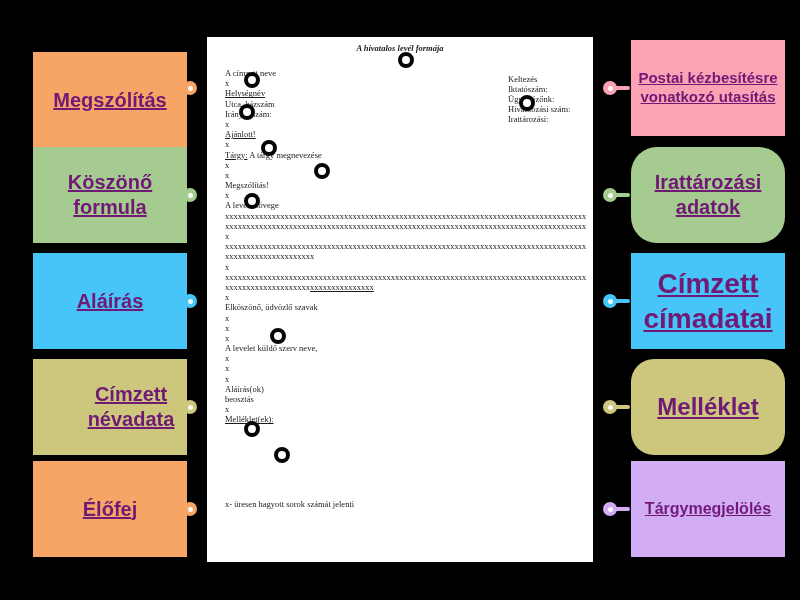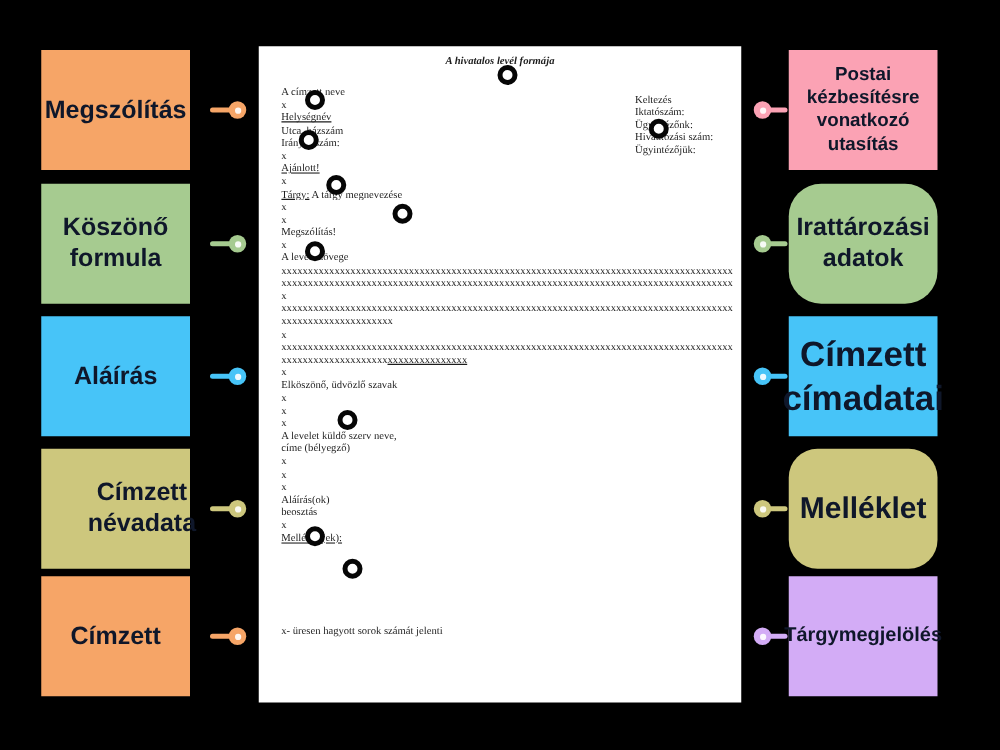--- a/index.html
+++ b/index.html
@@ -20,23 +20,23 @@
   #doc-lines{
     position:absolute;left:18px;top:31px;right:3px;overflow:hidden;
   }
   .doc-line{height:10.2px;line-height:10.2px;font-size:8.5px;white-space:nowrap;overflow:hidden;}
   .doc-line .u{text-decoration:underline;}
   #doc-info{position:absolute;left:301px;top:37px;}
   .info-line{height:10px;line-height:10px;font-size:8.5px;white-space:nowrap;}
   .doc-footer{position:absolute;left:18px;top:462px;font-size:8.5px;}
   
   .label-box{
-    position:absolute;width:119px;height:96px;box-sizing:border-box;padding:4px 6px;
+    position:absolute;width:154px;height:96px;box-sizing:border-box;padding:4px 6px;
     display:flex;align-items:center;justify-content:center;text-align:center;
-    color:#0f172a;font-weight:600;line-height:1.25;cursor:grab;
+    color:#701a75;font-weight:600;line-height:1.25;cursor:grab;text-decoration:underline;
   }
   .stem{position:absolute;height:4px;width:19px;border-radius:2px;}
   .dot{position:absolute;width:14px;height:14px;border-radius:50%;}
   .dot::after{
     content:"";position:absolute;left:50%;top:50%;width:5px;height:5px;margin:-2.5px 0 0 -2.5px;
     border-radius:50%;background:#fff;opacity:.9;
   }
   
   .marker{
     position:absolute;width:8px;height:8px;border:4.5px solid #060606;
@@ -71,64 +71,63 @@
         <div class="doc-line"><span>xxxxxxxxxxxxxxxxxxxxx</span></div>
         <div class="doc-line"><span>x</span></div>
         <div class="doc-line"><span>xxxxxxxxxxxxxxxxxxxxxxxxxxxxxxxxxxxxxxxxxxxxxxxxxxxxxxxxxxxxxxxxxxxxxxxxxxxxxxxxxxxxx</span></div>
         <div class="doc-line"><span>xxxxxxxxxxxxxxxxxxxx</span><span class="u">xxxxxxxxxxxxxxx</span></div>
         <div class="doc-line"><span>x</span></div>
         <div class="doc-line"><span>Elköszönő, üdvözlő szavak</span></div>
         <div class="doc-line"><span>x</span></div>
         <div class="doc-line"><span>x</span></div>
         <div class="doc-line"><span>x</span></div>
         <div class="doc-line"><span>A levelet küldő szerv neve,</span></div>
-        <div class="doc-line"><span>címe (bélyegző)</span></div>
         <div class="doc-line"><span>x</span></div>
         <div class="doc-line"><span>x</span></div>
         <div class="doc-line"><span>x</span></div>
         <div class="doc-line"><span>Aláírás(ok)</span></div>
         <div class="doc-line"><span>beosztás</span></div>
         <div class="doc-line"><span>x</span></div>
         <div class="doc-line"><span class="u">Melléklet(ek):</span></div>
       </div>
     <div id="doc-info">
         <div class="info-line">Keltezés</div>
         <div class="info-line">Iktatószám:</div>
         <div class="info-line">Ügyintézőnk:</div>
         <div class="info-line">Hivatkozási szám:</div>
-        <div class="info-line">Ügyintézőjük:</div>
+        <div class="info-line">Irattározási:</div>
       </div>
     <div class="doc-footer">x- üresen hagyott sorok számát jelenti</div>
   </div>
   <div id="left-labels"></div>
   <div id="right-labels"></div>
 <div class="stem" style="left: 168px; top: 86px; background: rgb(246, 165, 103);"></div>
     <div class="dot" style="left: 183px; top: 81px; background: rgb(246, 165, 103);"></div>
-    <div class="label-box" style="left: 33px; top: 40px; background: rgb(246, 165, 103); font-size: 20px;">
+    <div class="label-box" style="left: 33px; top: 52px; background: rgb(246, 165, 103); font-size: 20px;">
       <span>Megszólítás</span>
     </div>
     <div class="stem" style="left: 168px; top: 193px; background: rgb(166, 203, 144);"></div>
     <div class="dot" style="left: 183px; top: 188px; background: rgb(166, 203, 144);"></div>
     <div class="label-box" style="left: 33px; top: 147px; background: rgb(166, 203, 144); font-size: 20px;">
       <span>Köszönő formula</span>
     </div>
     <div class="stem" style="left: 168px; top: 299px; background: rgb(71, 196, 248);"></div>
     <div class="dot" style="left: 183px; top: 294px; background: rgb(71, 196, 248);"></div>
     <div class="label-box" style="left: 33px; top: 253px; background: rgb(71, 196, 248); font-size: 20px;">
       <span>Aláírás</span>
     </div>
     <div class="stem" style="left: 168px; top: 405px; background: rgb(205, 199, 125);"></div>
     <div class="dot" style="left: 183px; top: 400px; background: rgb(205, 199, 125);"></div>
     <div class="label-box" style="left: 33px; top: 359px; background: rgb(205, 199, 125); font-size: 20px; padding-left: 48px;">
       <span>Címzett névadata</span>
     </div>
     <div class="stem" style="left: 168px; top: 507px; background: rgb(246, 165, 103);"></div>
     <div class="dot" style="left: 183px; top: 502px; background: rgb(246, 165, 103);"></div>
     <div class="label-box" style="left: 33px; top: 461px; background: rgb(246, 165, 103); font-size: 20px;">
-      <span>Címzett</span>
+      <span>Élőfej</span>
     </div>
     <div class="stem" style="left: 611px; top: 86px; background: rgb(251, 162, 180);"></div>
     <div class="dot" style="left: 603px; top: 81px; background: rgb(251, 162, 180);"></div>
     <div class="label-box" style="left: 631px; top: 40px; background: rgb(251, 162, 180); font-size: 15px;">
       <span>Postai kézbesítésre vonatkozó utasítás</span>
     </div>
     <div class="stem" style="left: 611px; top: 193px; background: rgb(166, 203, 144);"></div>
     <div class="dot" style="left: 603px; top: 188px; background: rgb(166, 203, 144);"></div>
     <div class="label-box" style="left: 631px; top: 147px; background: rgb(166, 203, 144); font-size: 20px; border-radius: 26px;">
       <span>Irattározási adatok</span>

